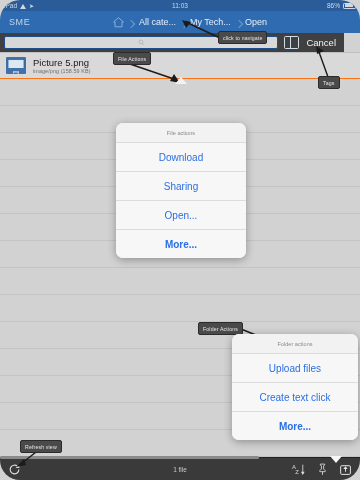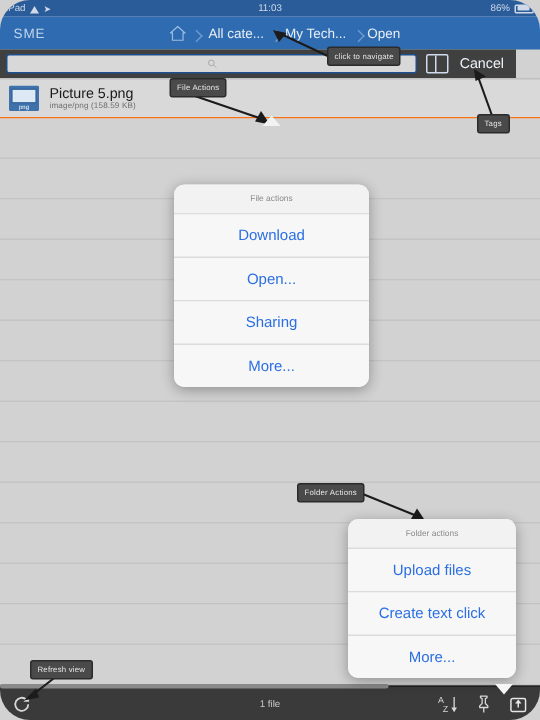--- a/index.html
+++ b/index.html
@@ -122,21 +122,21 @@
     overflow:hidden;
   }
   .pop-title {
     text-align:center; font-size:5.6px; color:#8b8b8b;
     padding:7px 0 6px; border-bottom:0.7px solid #dcdcdc; background:#f2f2f2;
   }
   .pop-item {
     text-align:center; font-size:10px; color:#2b6fe3;
     padding:8.5px 0; border-bottom:0.7px solid #dcdcdc; background:#f7f7f7;
   }
-  .pop-item:last-child { border-bottom:none; }
+  .pop-item:last-child { border-bottom:none;font-weight:bold; }
   .pop-caret {
     position:absolute; width:0; height:0; z-index:51;
     border-left:6px solid transparent; border-right:6px solid transparent;
   }
 
   
   .toolbar {
     position:absolute; bottom:0; left:0; width:360px; height:23px;
     background:#3a3a3a; display:flex; align-items:center; padding:0 8px;
     border-top:1px solid #222;
@@ -266,26 +266,26 @@
   <div class="tip" style="left:20px; top:440px;">Refresh view</div>
   <svg class="arrow" style="left:14px; top:448px; width:28px; height:20px;" viewBox="0 0 28 20">
     <line x1="26" y1="1" x2="8" y2="15" stroke="#1b1b1b" stroke-width="1.4"></line>
     <polygon points="2,19 10,11 12,17" fill="#1b1b1b"></polygon>
   </svg>
 
   <div class="pop-caret" style="left:175px; top:77px; border-bottom:7px solid #f2f2f2;"></div>
   <div class="popover" style="left:116px; top:101px;margin-top:22px;">
     <div class="pop-title">File actions</div>
     <div class="pop-item">Download</div>
+    <div class="pop-item">Sharing</div>
     <div class="pop-item">Open...</div>
-    <div class="pop-item">Sharing</div>
     <div class="pop-item">More...</div>
   </div>
 
-  <div class="popover" style="left:232px; top:346px; width:112px;">
+  <div class="popover" style="left:232px; top:334px; width:126px;">
     <div class="pop-title">Folder actions</div>
     <div class="pop-item">Upload files</div>
     <div class="pop-item">Create text click</div>
     <div class="pop-item">More...</div>
   </div>
   <div class="pop-caret" style="left:330px; top:456px; border-top:7px solid #f7f7f7;"></div>
 
   <div class="toolbar">
     <div class="scrollbar">
         <i></i>

